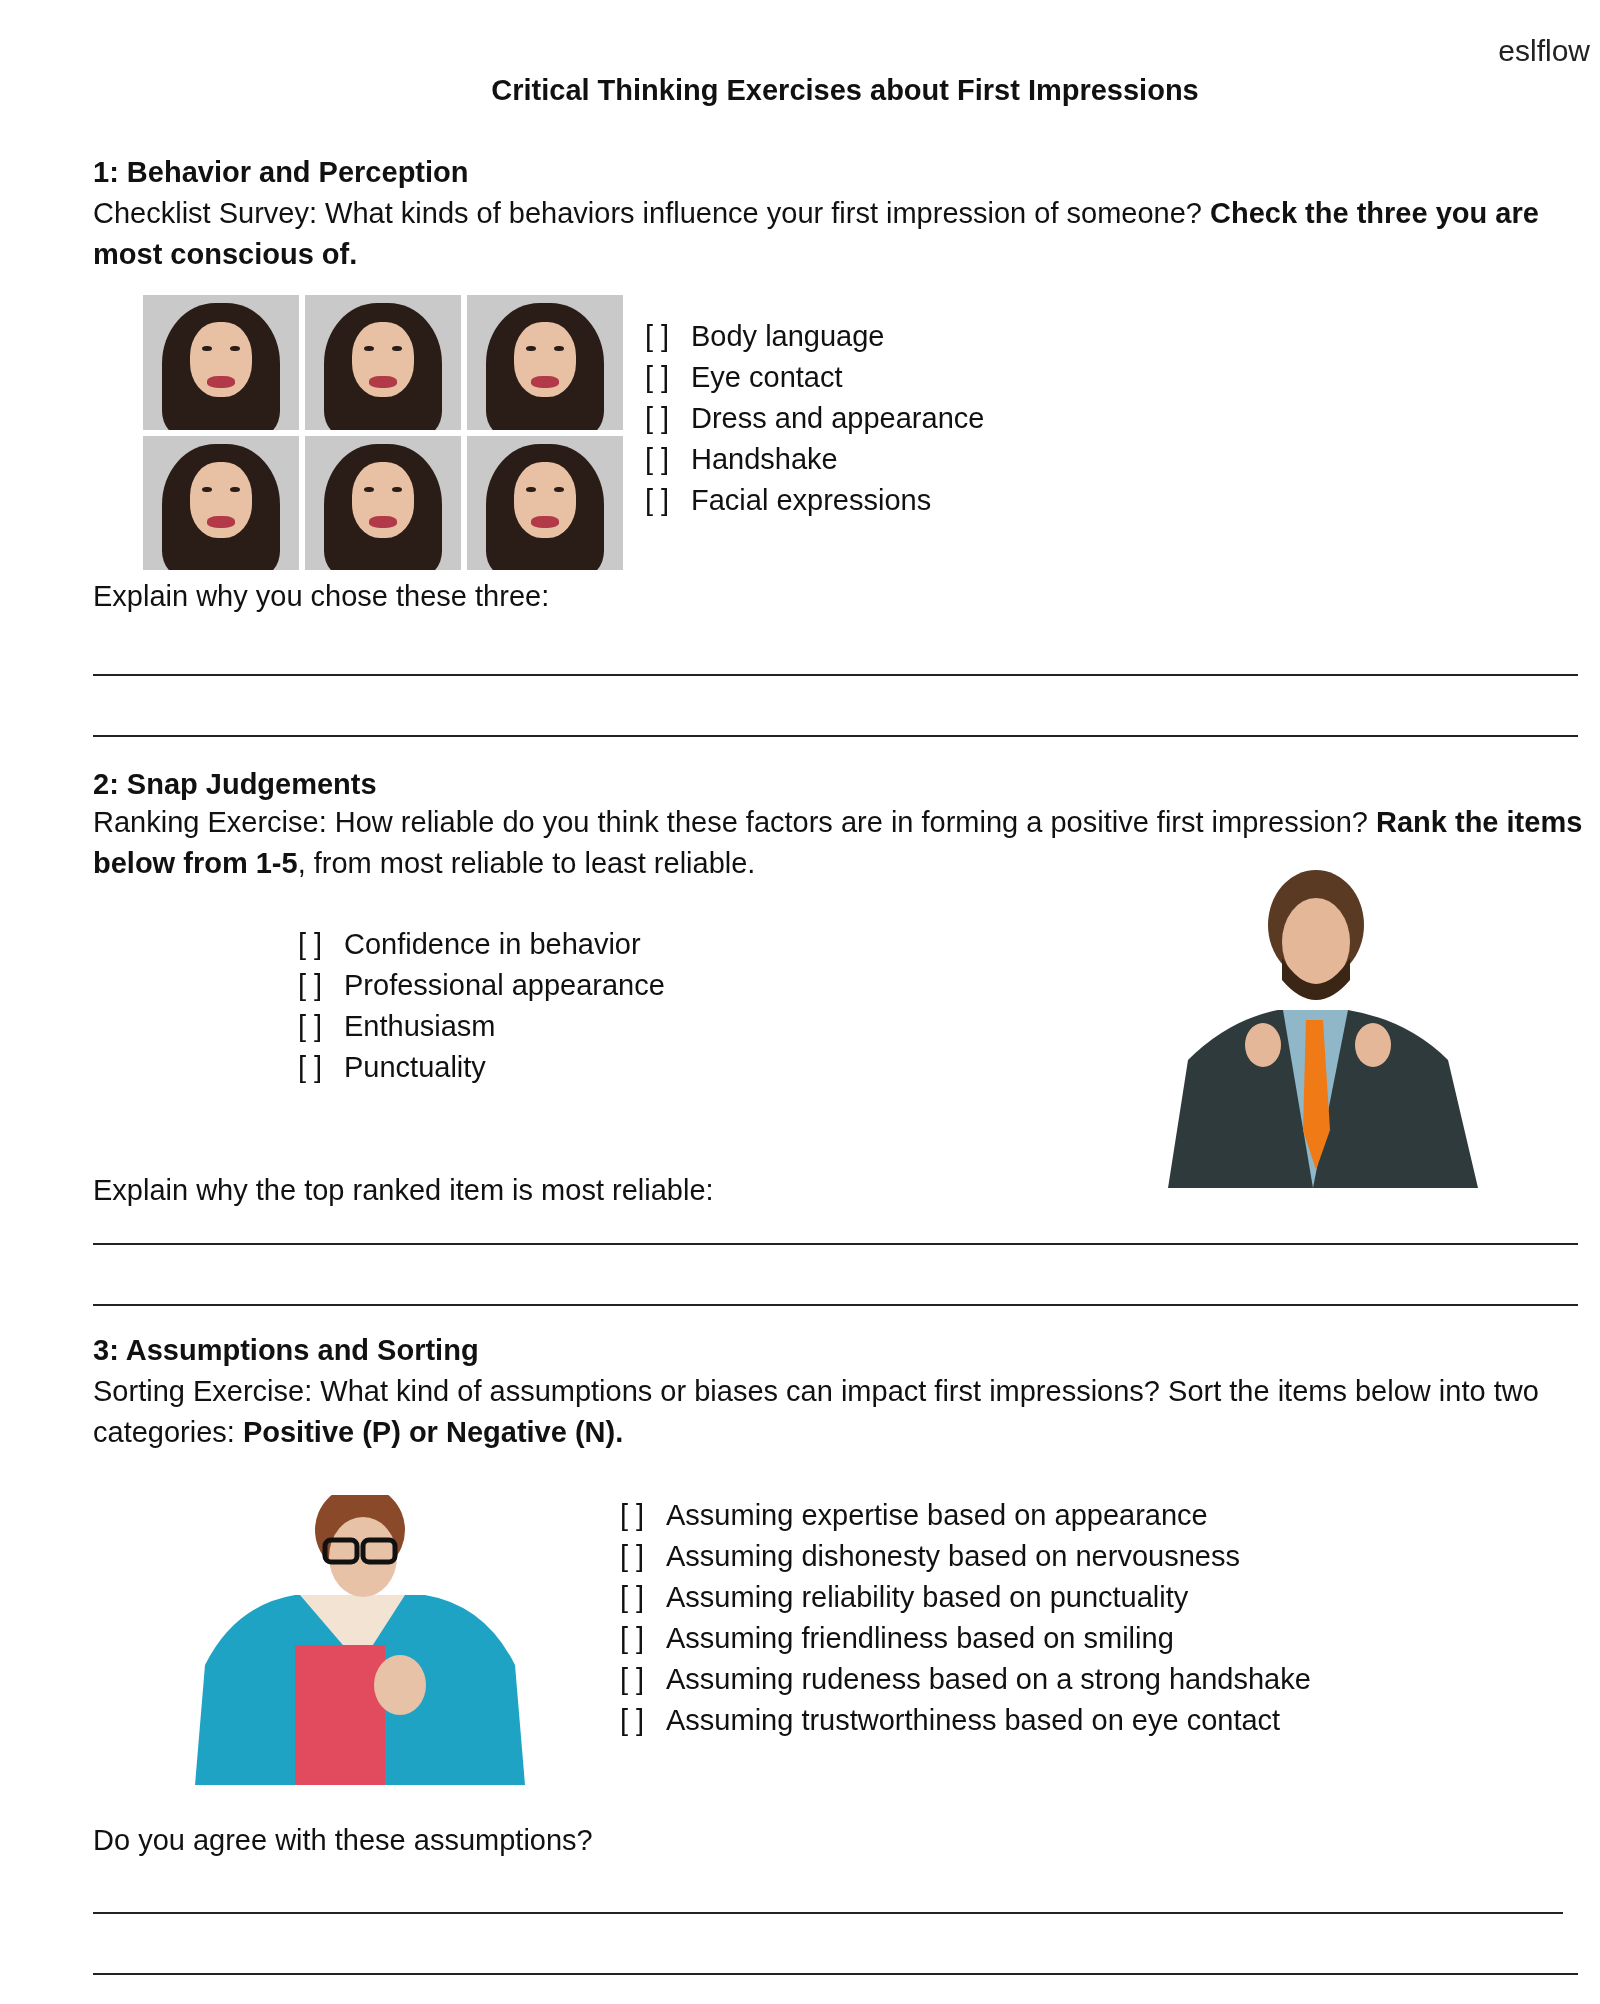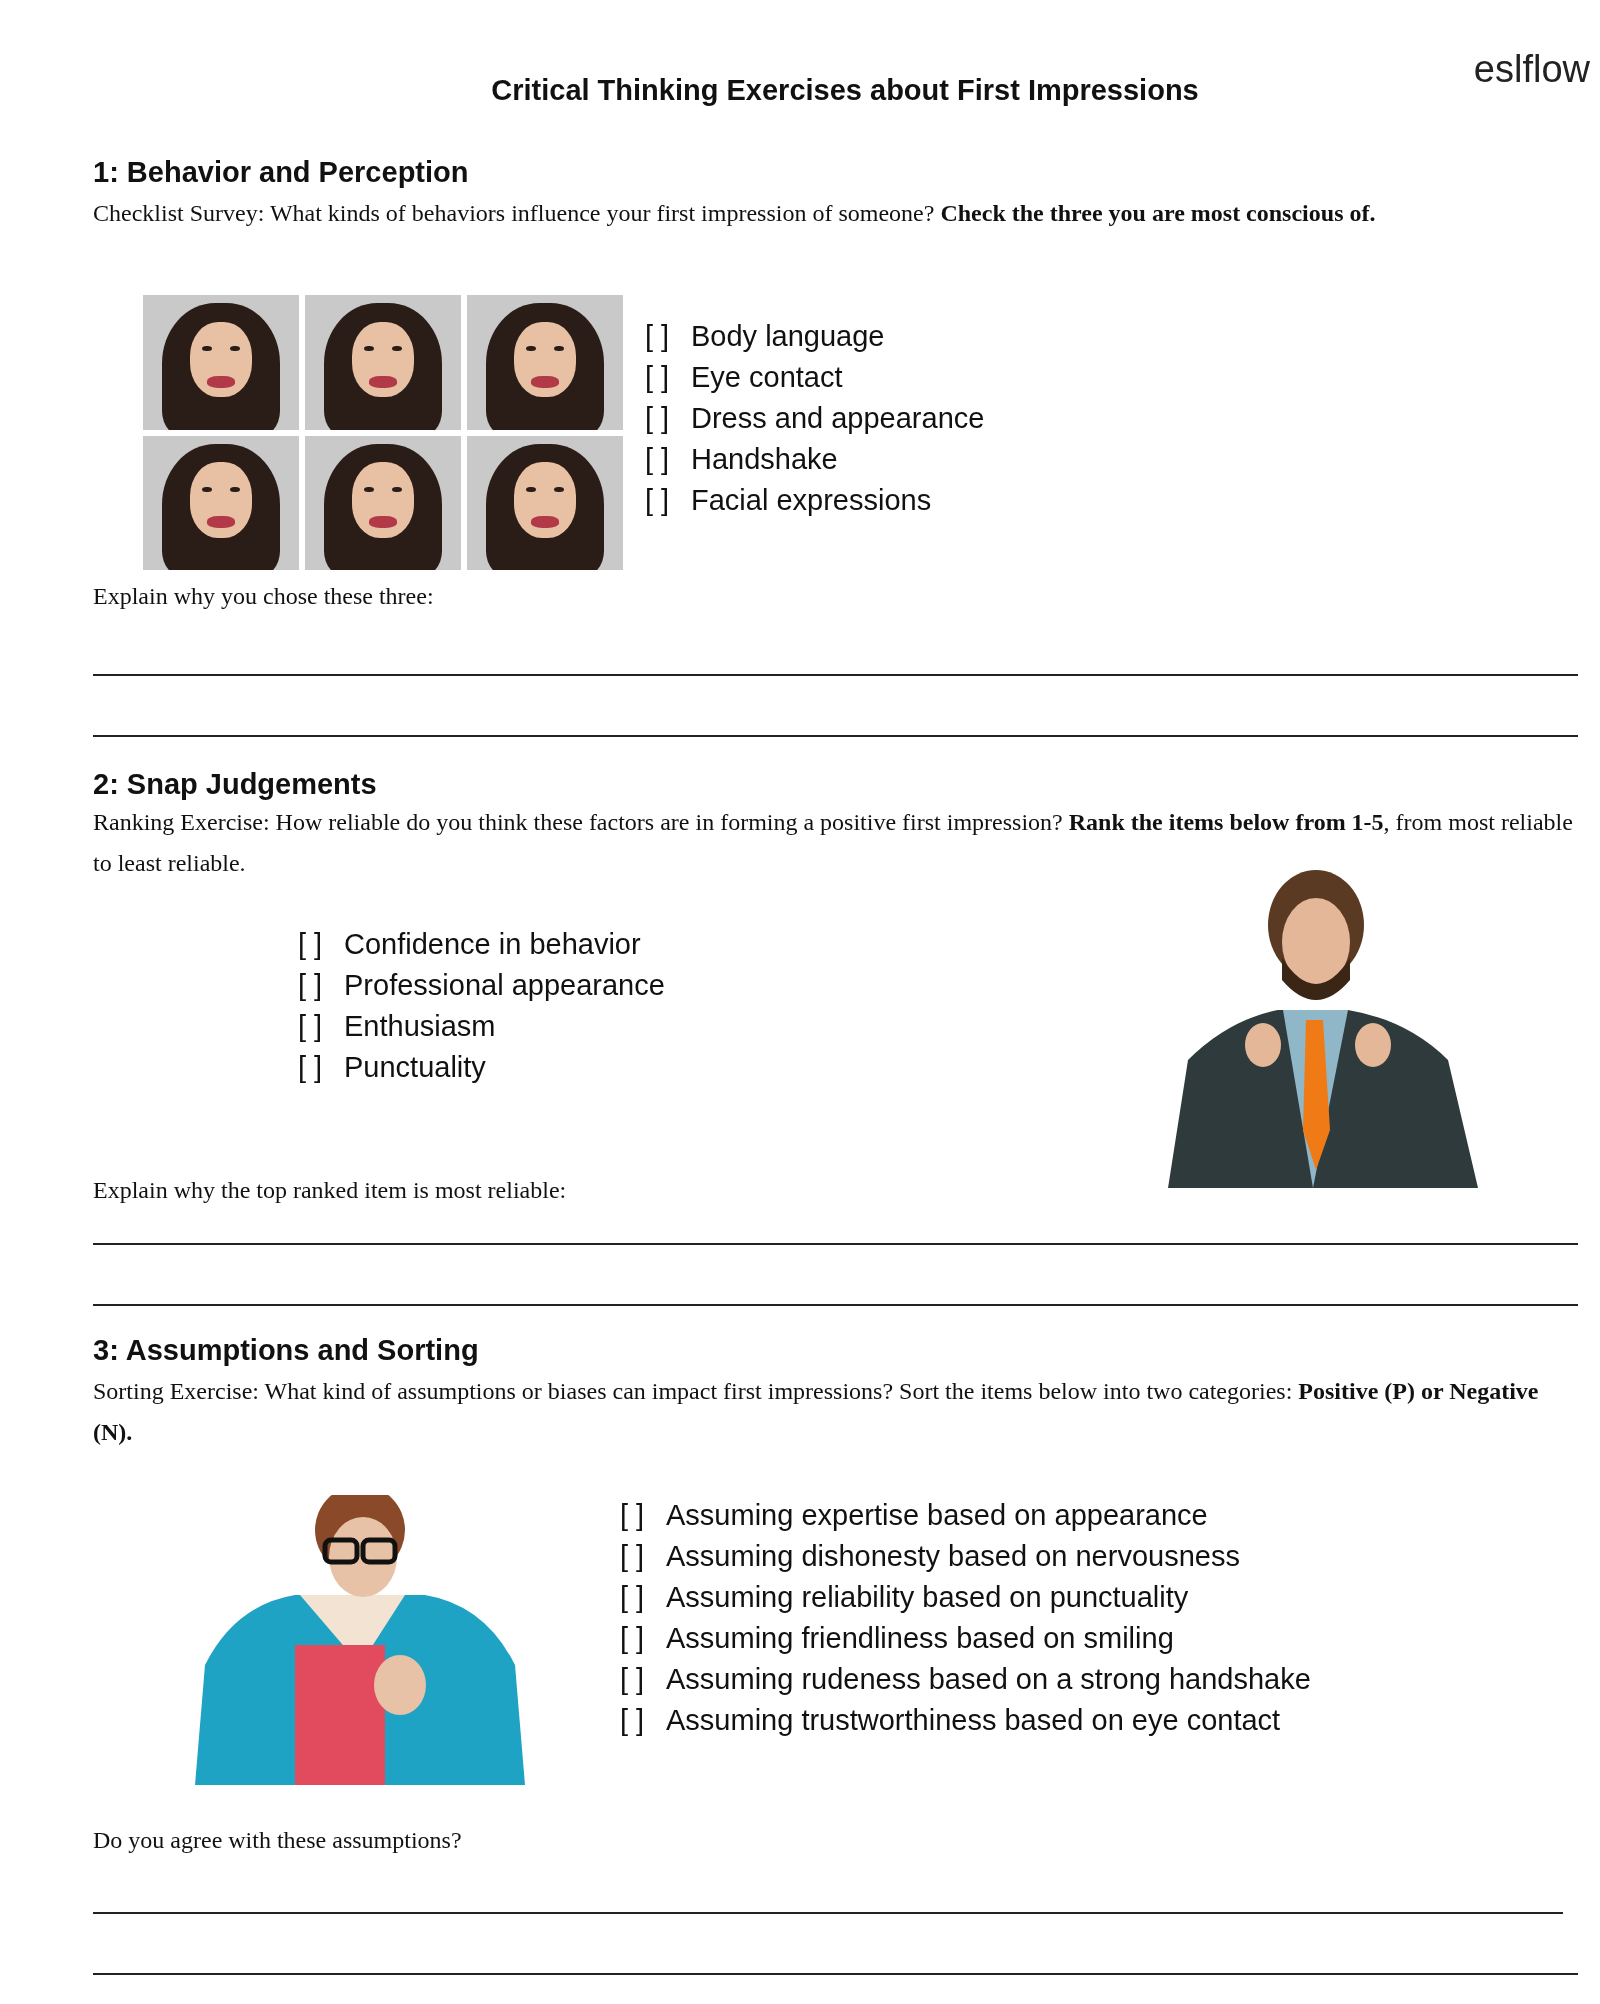--- a/index.html
+++ b/index.html
@@ -1,22 +1,22 @@
 <!DOCTYPE html>
 <html><head>
 <meta charset="utf-8">
 <style>
   * { box-sizing: border-box; margin: 0; padding: 0; }
   html, body { width: 1600px; height: 2004px; background: #ffffff; overflow: hidden; }
   body { position: relative; font-family: "Liberation Sans", sans-serif; color: #111; }
   .abs { position: absolute; }
-  .brand { right: 10px; top: 48px; font-size: 38px; color: #222; }
+  .brand { right: 10px; top: 34px; font-size: 30px; color: #222; }
   .title { left: 0; width: 1690px; text-align: center; top: 74px; font-size: 29px; font-weight: bold; }
   .h { left: 93px; font-size: 29px; font-weight: bold; }
-  .p { left: 93px; font-size: 24px; line-height: 41px; width: 1490px; font-family: Liberation Serif, serif; }
+  .p { left: 93px; font-size: 29px; line-height: 41px; width: 1490px; }
   .p b { font-weight: bold; }
   .list { font-size: 29px; line-height: 41px; }
   .list .row { white-space: nowrap; }
   .br { display: inline-block; width: 46px; }
   .uline { left: 93px; height: 2px; background: #222; }
   .img { overflow: hidden; }
   .faces { left: 143px; top: 295px; width: 480px; height: 275px; display: grid; grid-template-columns: repeat(3, 1fr); grid-template-rows: repeat(2, 1fr); gap: 6px; }
   .face { position: relative; background: #c9c9c9; overflow: hidden; }
   .face .hair { position: absolute; left: 12%; top: 6%; width: 76%; height: 100%; background: #2a1d17; border-radius: 45% 45% 20% 20%; }
   .face .skin { position: absolute; left: 30%; top: 20%; width: 40%; height: 56%; background: #e8c0a4; border-radius: 45%; }

